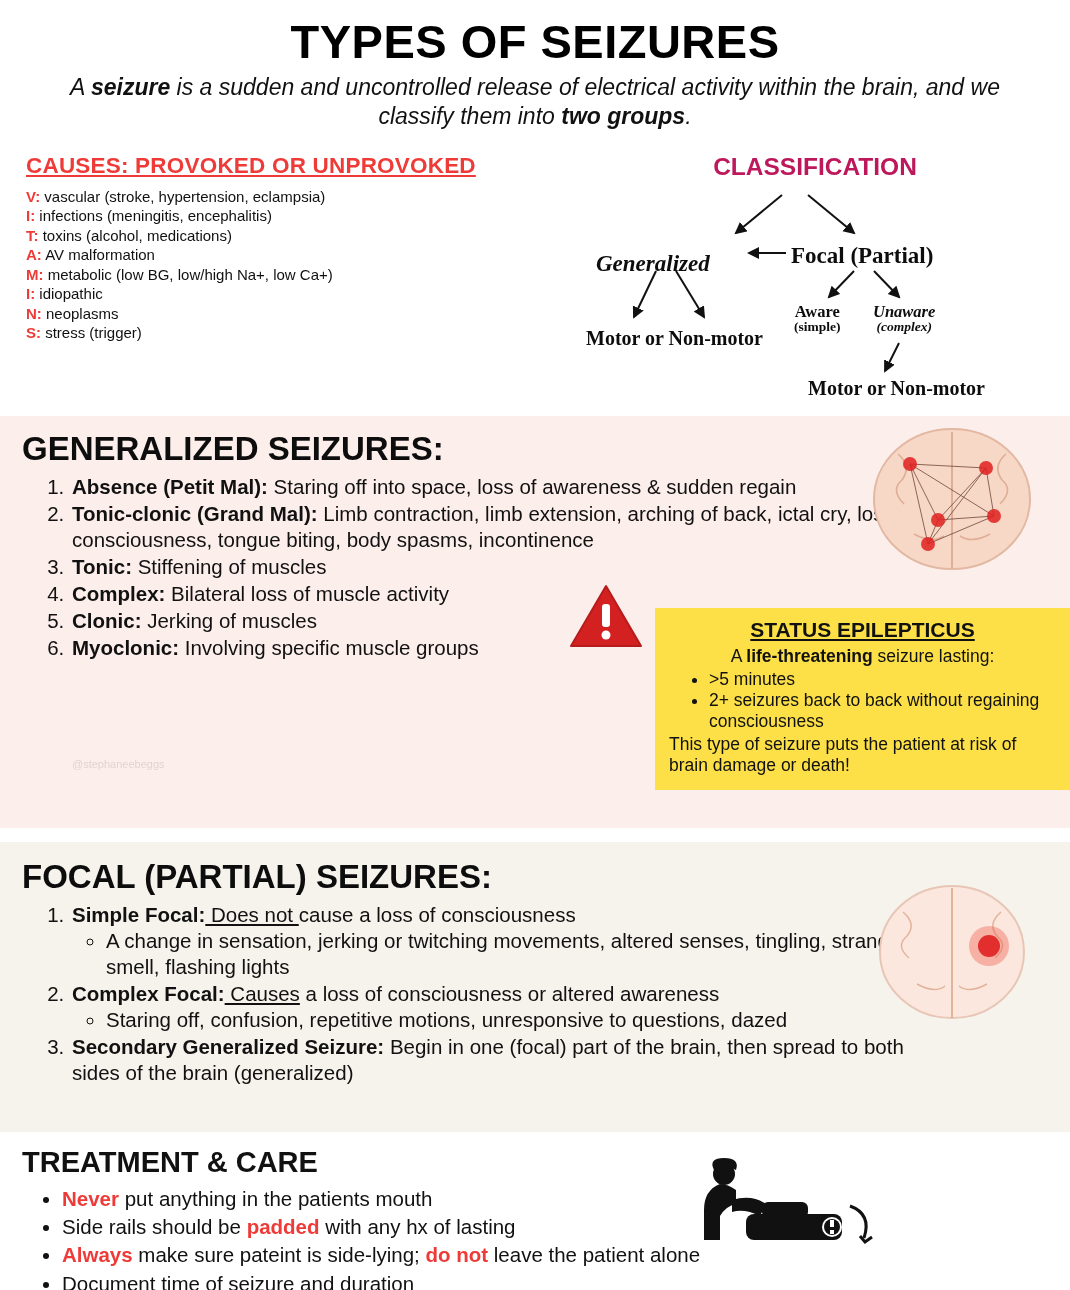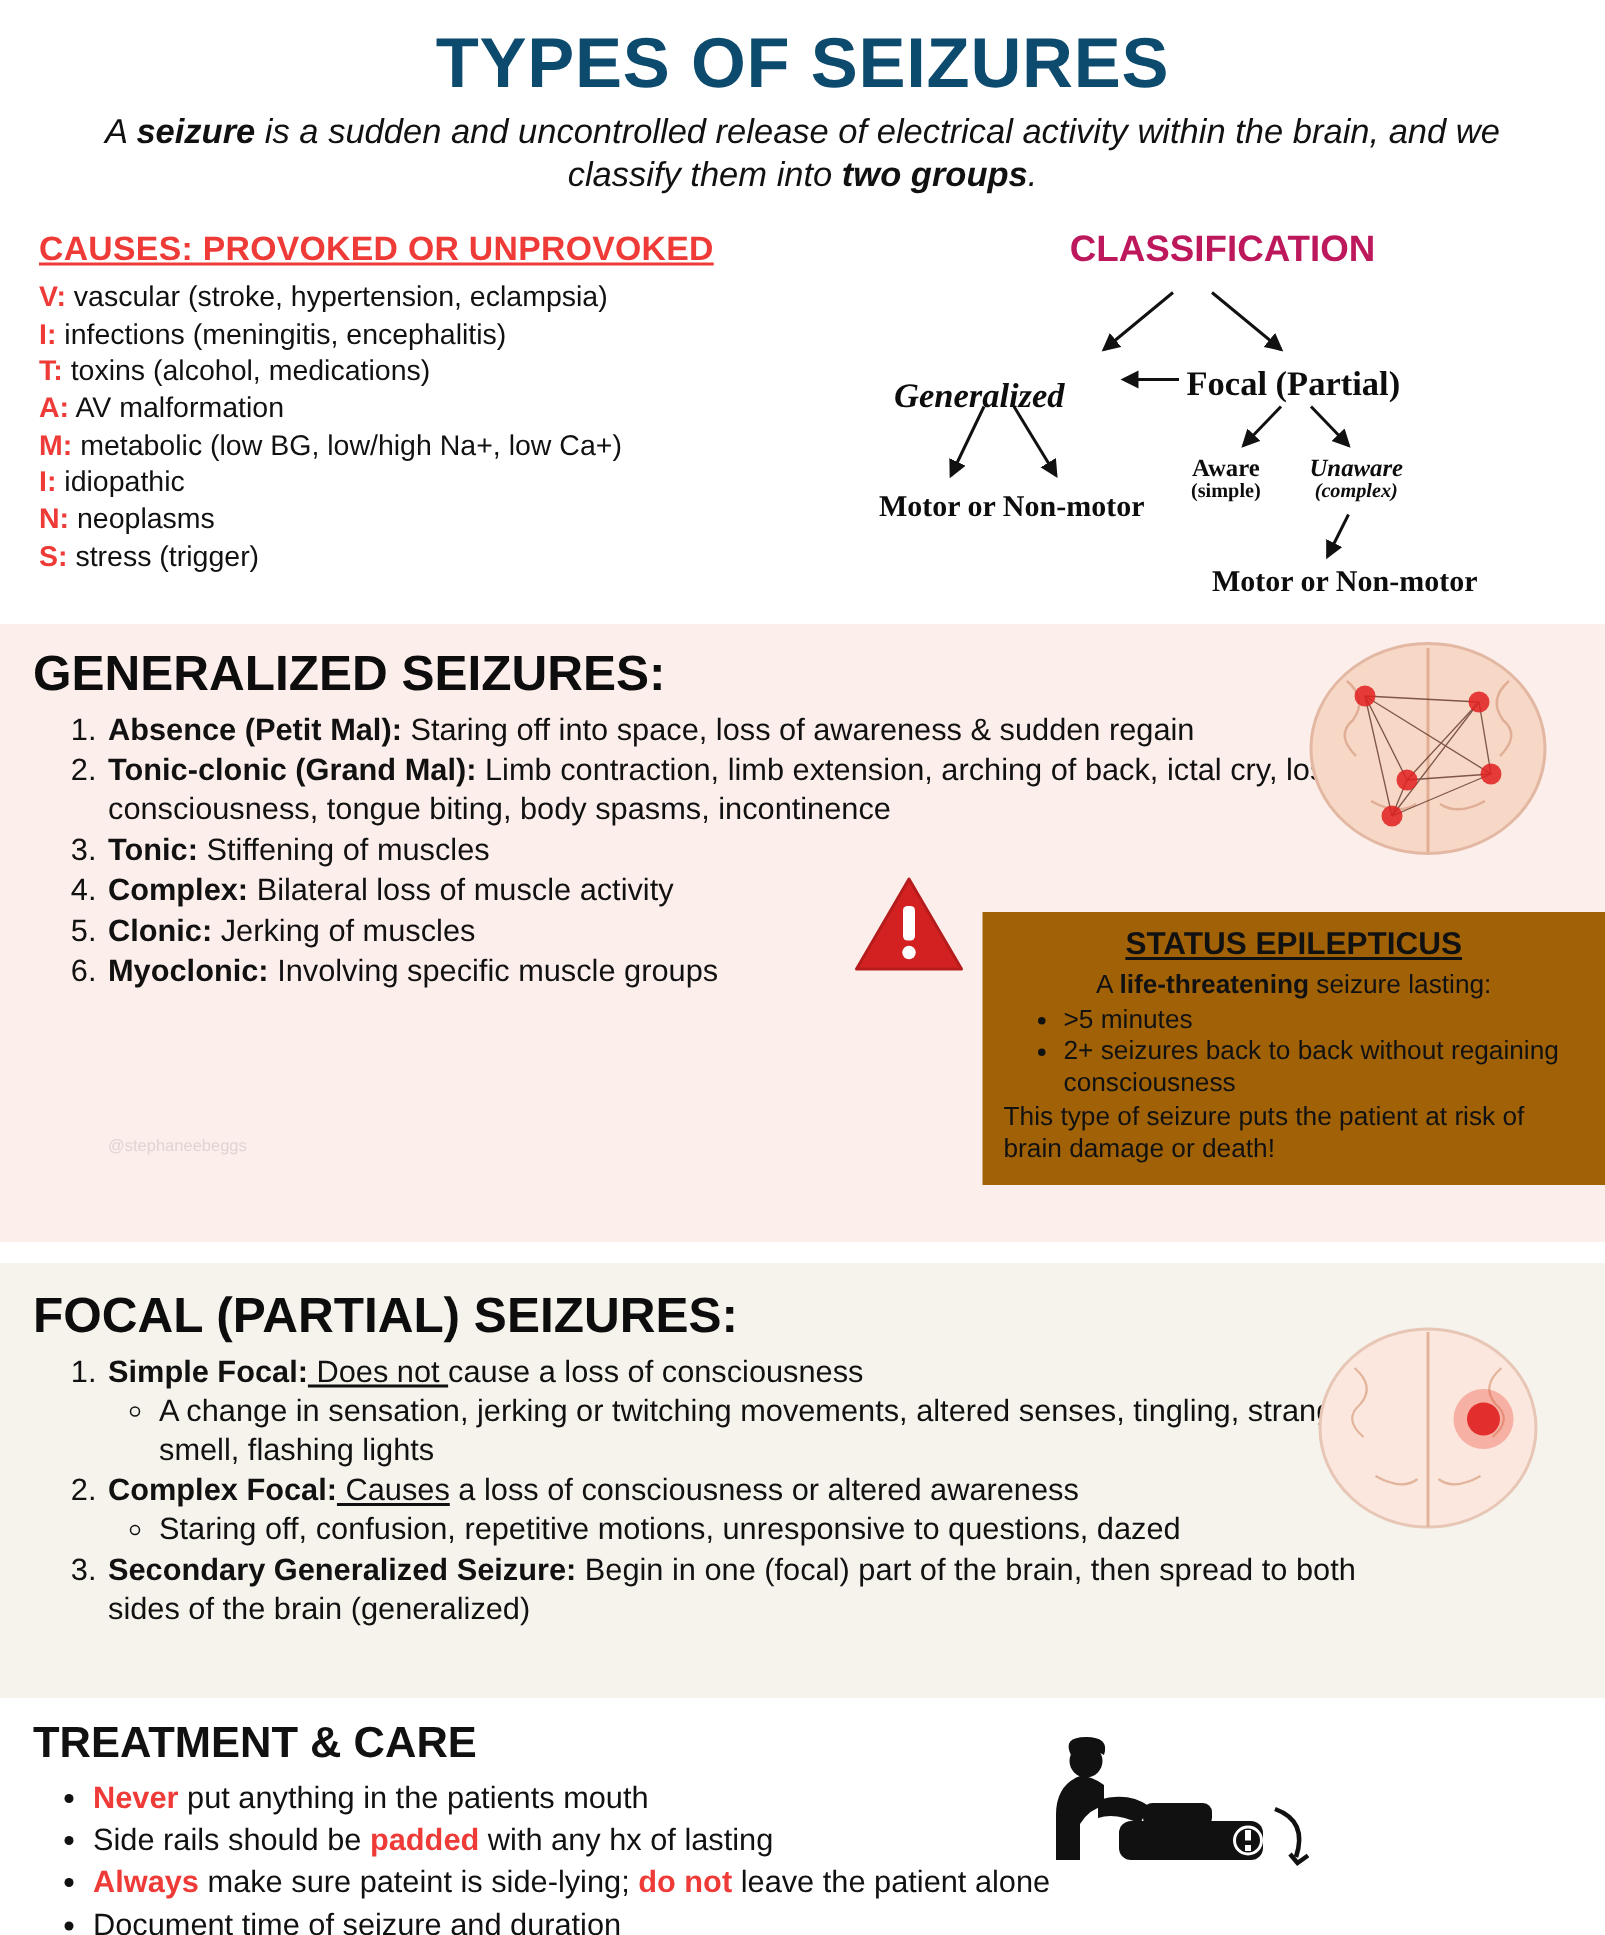--- a/index.html
+++ b/index.html
@@ -21,21 +21,21 @@
     position: relative;
   }
 
   
   .title {
     text-align: center;
     font-size: 47px;
     font-weight: bold;
     letter-spacing: 0.5px;
     margin: 14px 0 2px 0;
-    color: #0c4a6e;
+    color: #000000;
   }
   .subtitle {
     text-align: center;
     font-style: italic;
     font-size: 23px;
     line-height: 1.26;
     margin: 4px 60px 0 60px;
     color: #111;
   }
   .subtitle b { font-style: italic; font-weight: bold; }
@@ -51,21 +51,21 @@
 
   .causes-head {
     color: #ee3b38;
     font-weight: bold;
     font-size: 22.5px;
     text-decoration: underline;
     letter-spacing: 0.2px;
     margin-bottom: 8px;
   }
   .cause-line {
-    font-size: 19px;
+    font-size: 15px;
     line-height: 1.30;
     color: #111;
   }
   .cause-key {
     color: #ee3b38;
     font-weight: bold;
   }
 
   .class-head {
     text-align: center;
@@ -135,21 +135,21 @@
   }
   .brain-gen { right: 34px; top: 8px; }
   .brain-focal { right: 40px; top: 38px; width: 155px; height: 145px;}
 
   
   .status-box {
     position: absolute;
     right: 0px;
     top: 192px;
     width: 415px;
-    background: #a16207;
+    background: #fde047;
     padding: 10px 14px 14px 14px;
     box-sizing: border-box;
   }
   .status-title {
     text-align: center;
     font-weight: bold;
     font-size: 21px;
     text-decoration: underline;
     margin: 0 0 4px 0;
   }

